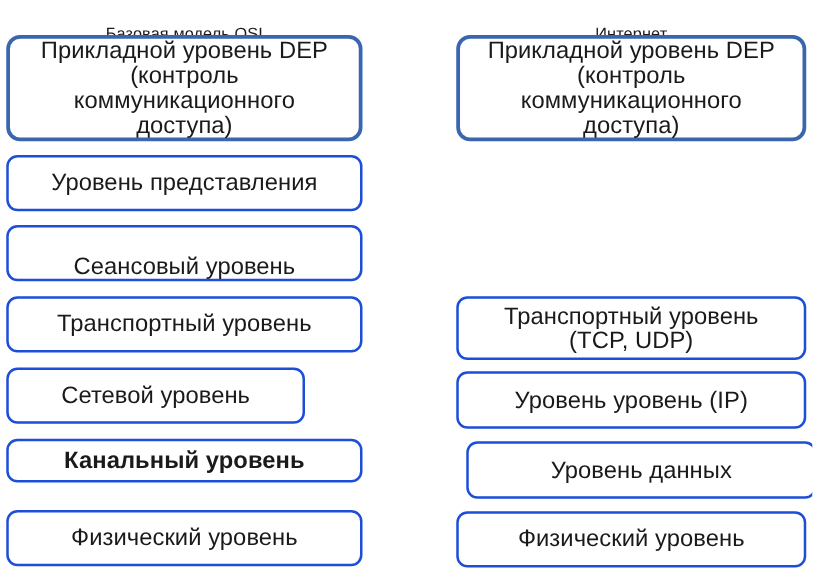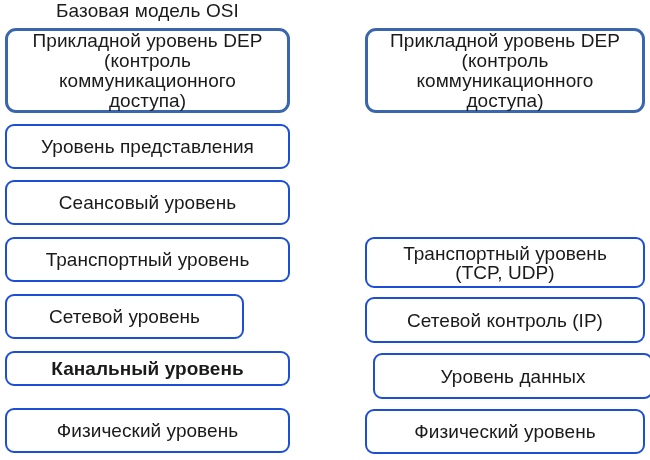--- a/index.html
+++ b/index.html
@@ -13,26 +13,27 @@
   }
   #diagram {
     position: relative;
     width: 650px;
     height: 460px;
     background: #ffffff;
     overflow: hidden;
   }
   .col-title {
     position: absolute;
-    font-size: 19px;
+    font-size: 13px;
     color: #1a1a1a;
     text-align: center;
     line-height: 20px;
     white-space: nowrap;
     letter-spacing: 0.1px;
+    margin-top: 16px;
   }
   #title-left  { left: 5px;   top: 1px; width: 285px; }
   #title-right { left: 365px; top: 1px; width: 280px; }
 
   .layer-box {
     position: absolute;
     box-sizing: border-box;
     background: #ffffff;
     border: 2px solid #1d4ed8;
     border-radius: 9px;
@@ -58,31 +59,32 @@
     line-height: 20px;
   }
 </style>
 </head>
 <body>
 
 <div id="diagram">
 
   <div class="col-title" id="title-left">Базовая модель OSI</div>
 
+  <div class="col-title" id="title-right">Интернет</div>
 
   <div id="boxes-layer">
       <div class="layer-box emphasis" style="left: 5px; top: 28px; width: 285px; height: 85px;">
         <div class="layer-label">Прикладной уровень DEP
 (контроль коммуникационного
 доступа)</div>
       </div>
       <div class="layer-box" style="left: 5px; top: 124px; width: 285px; height: 45px;">
         <div class="layer-label">Уровень представления</div>
       </div>
-      <div class="layer-box" style="left: 5px; top: 180px; width: 285px; height: 45px;">
+      <div class="layer-box" style="left: 5px; top: 180px; width: 285px; height: 45px; align-items: flex-end;">
         <div class="layer-label">Сеансовый уровень</div>
       </div>
       <div class="layer-box" style="left: 5px; top: 237px; width: 285px; height: 45px;">
         <div class="layer-label">Транспортный уровень</div>
       </div>
       <div class="layer-box" style="left: 5px; top: 294px; width: 239px; height: 45px;">
         <div class="layer-label">Сетевой уровень</div>
       </div>
       <div class="layer-box" style="left: 5px; top: 351px; width: 285px; height: 35px; font-weight: bold;">
         <div class="layer-label">Канальный уровень</div>
@@ -93,21 +95,21 @@
       <div class="layer-box emphasis" style="left: 365px; top: 28px; width: 280px; height: 85px;">
         <div class="layer-label">Прикладной уровень DEP
 (контроль коммуникационного
 доступа)</div>
       </div>
       <div class="layer-box" style="left: 365px; top: 237px; width: 280px; height: 51px;">
         <div class="layer-label">Транспортный уровень
 (TCP, UDP)</div>
       </div>
       <div class="layer-box" style="left: 365px; top: 297px; width: 280px; height: 46px;">
-        <div class="layer-label">Сетевой контроль (IP)</div>
+        <div class="layer-label">Уровень уровень (IP)</div>
       </div>
       <div class="layer-box" style="left: 373px; top: 353px; width: 280px; height: 46px; justify-content: center;">
         <div class="layer-label">Уровень данных</div>
       </div>
       <div class="layer-box" style="left: 365px; top: 409px; width: 280px; height: 45px;">
         <div class="layer-label">Физический уровень</div>
       </div>
     </div>
 
 </div>

